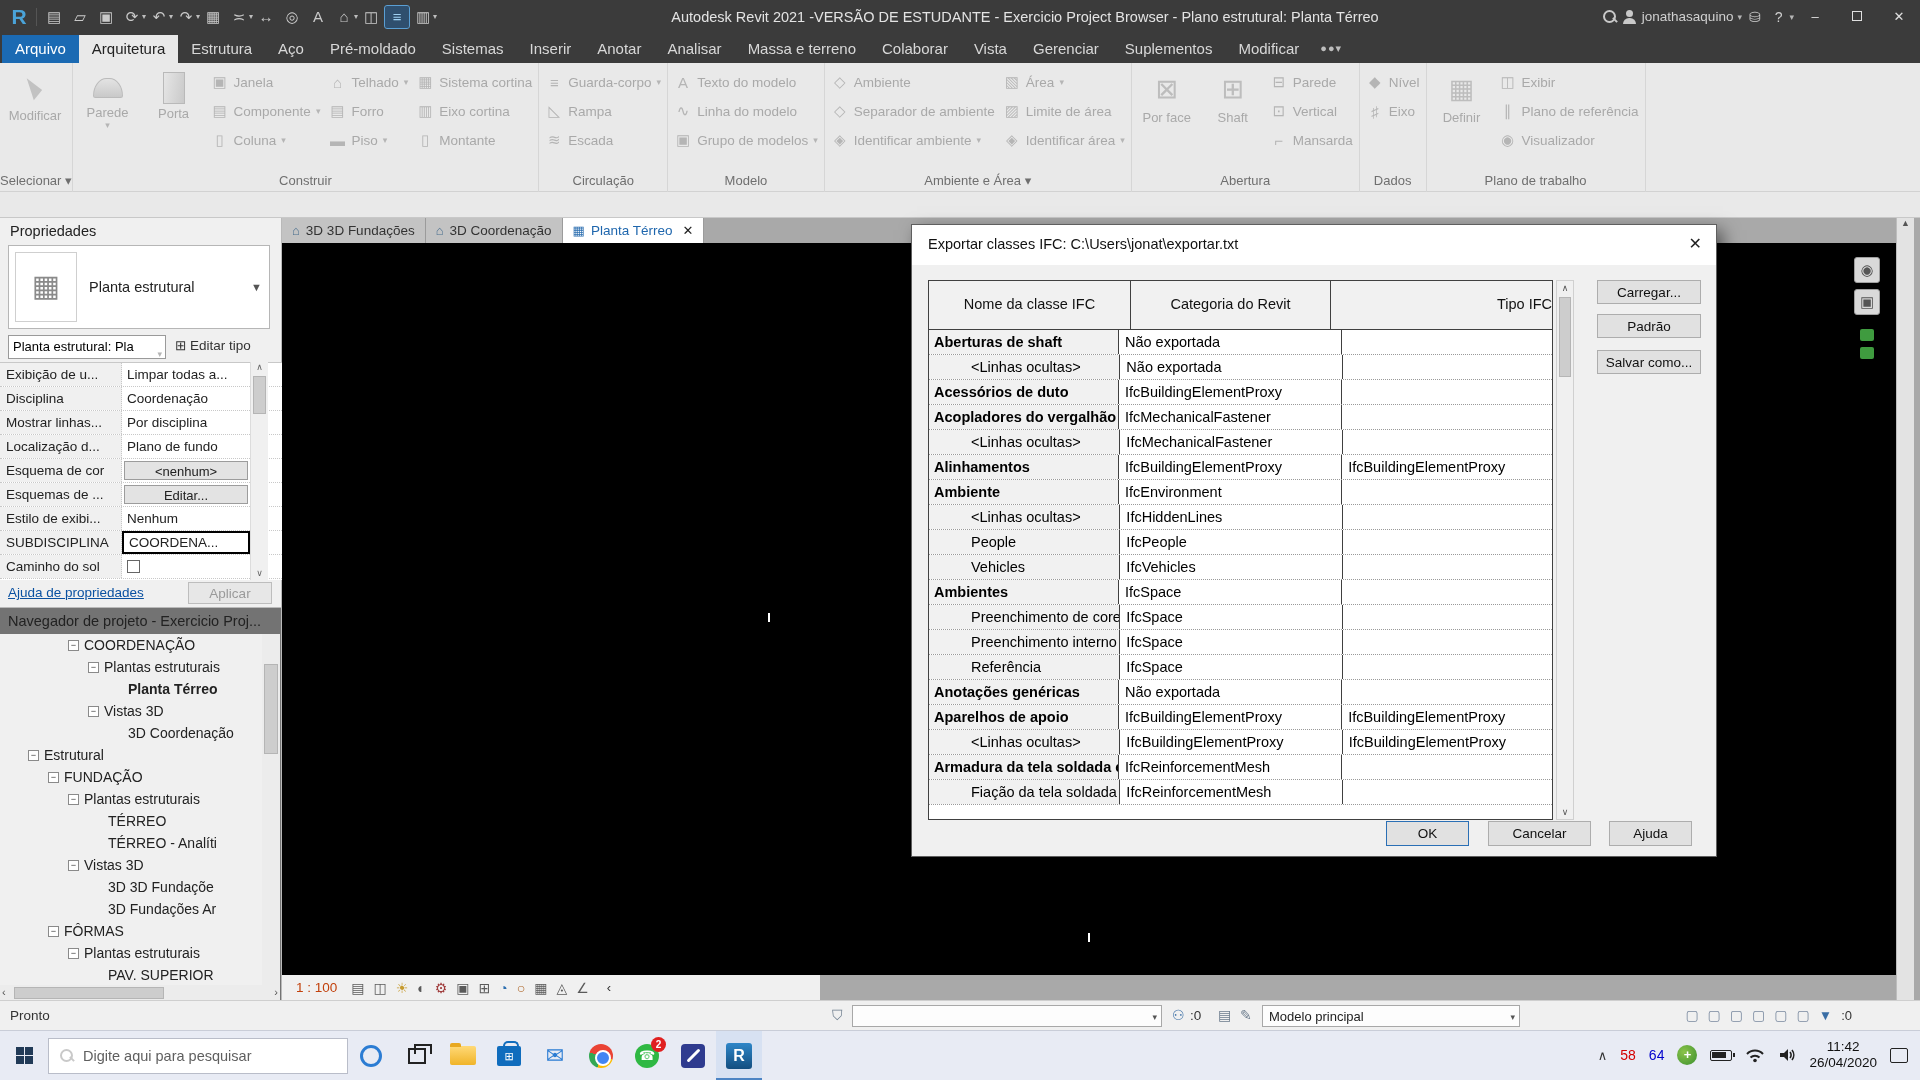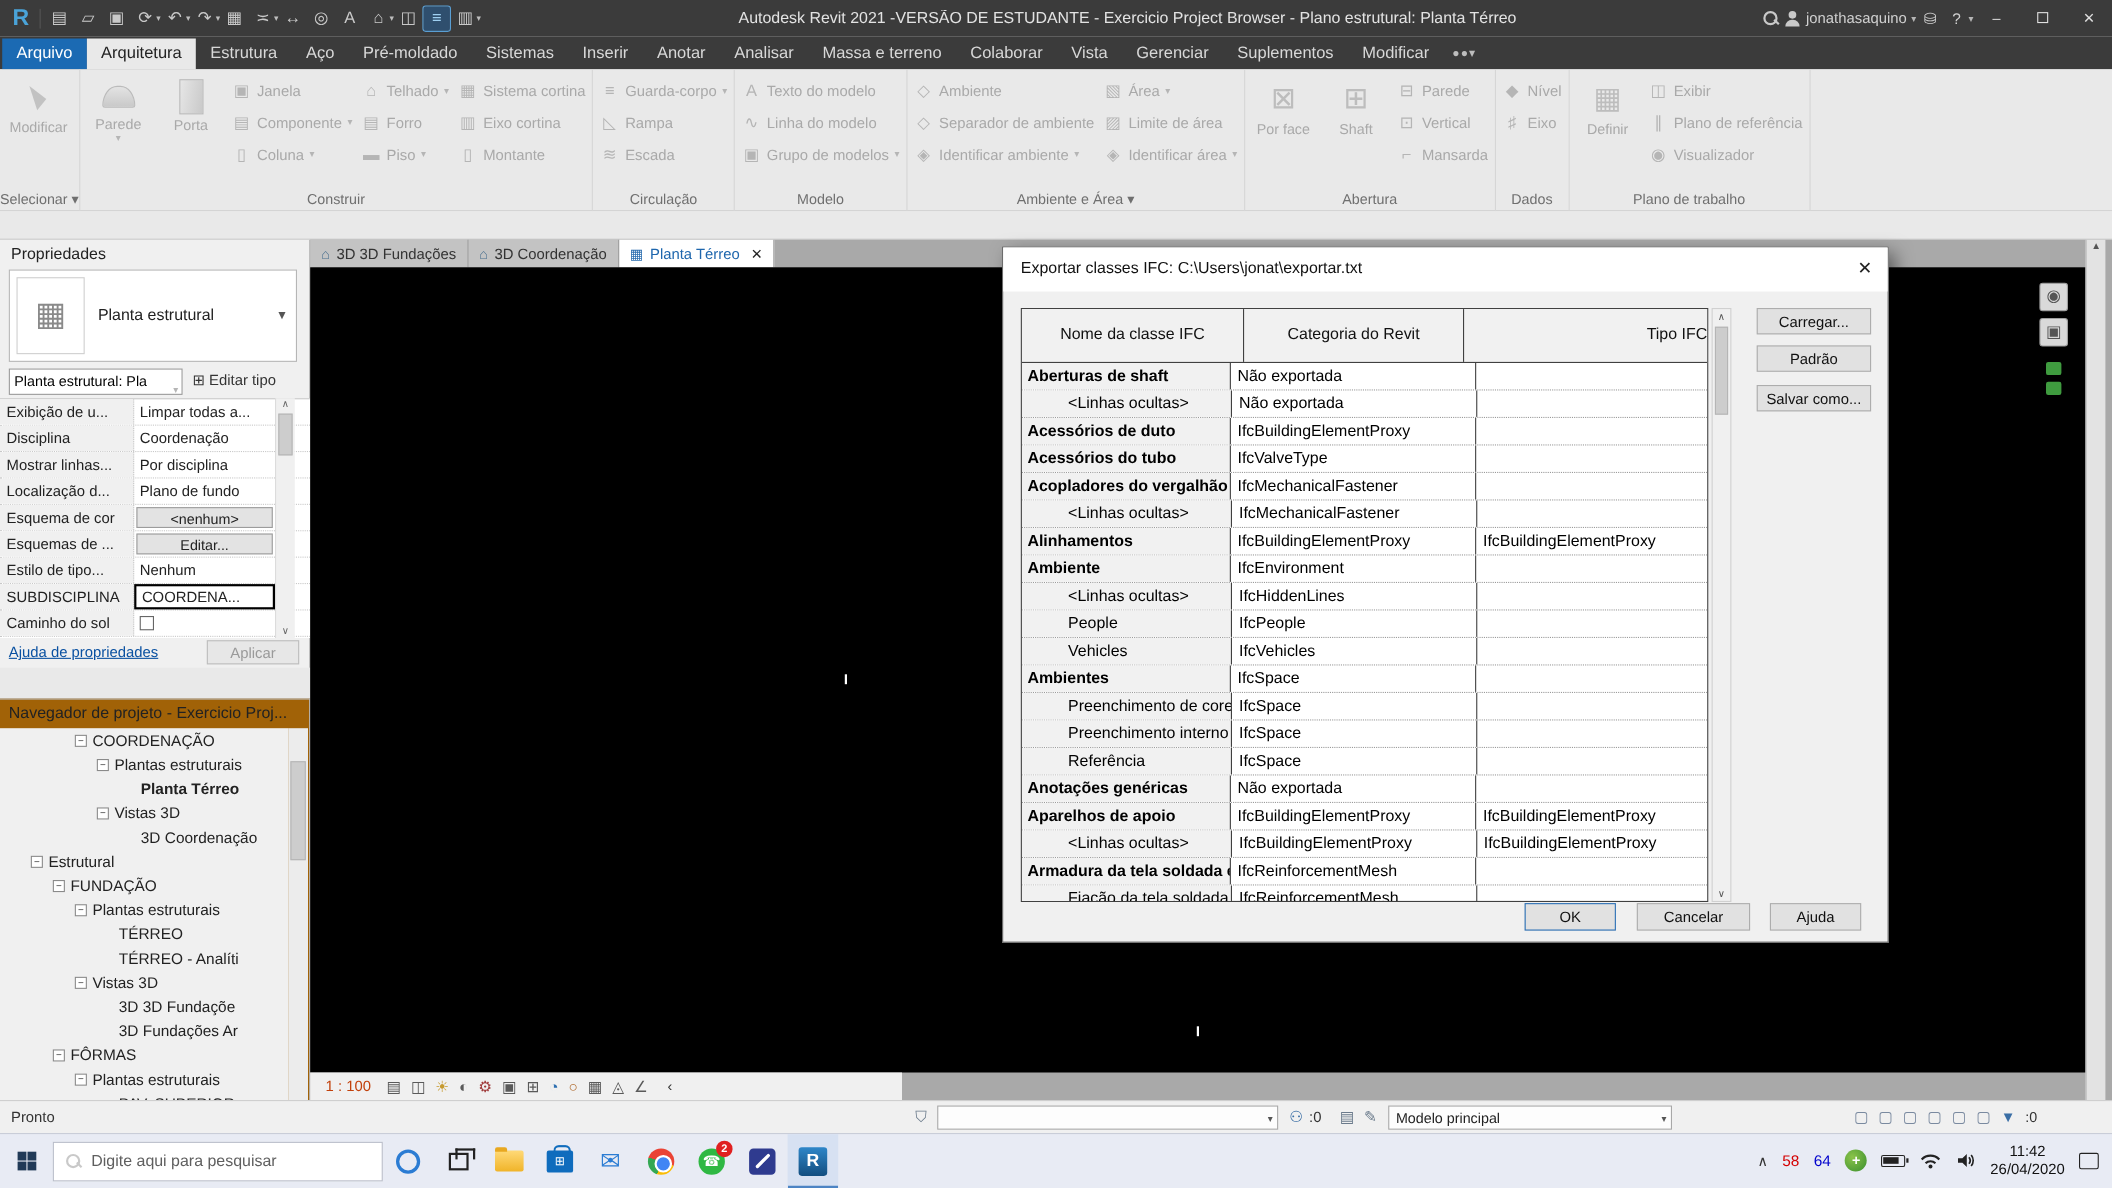--- a/index.html
+++ b/index.html
@@ -70,21 +70,21 @@
   .pvalue { width:128px; font-size:13.5px; color:#222; padding:4px 0 0 5px; white-space:nowrap; overflow:hidden; position:relative; }
   .pvalue .pbtn { position:absolute; left:2px; top:2px; right:2px; bottom:2px; background:#e3e3e3; border:1px solid #9c9c9c; text-align:center; font-size:13px; padding-top:2px; }
   .pvalue.pinput { border:2px solid #000; padding-top:2px; }
   .pvalue .chk { width:13px; height:13px; border:1px solid #666; background:#fff; margin-top:1px; }
   #prop-scroll { position:absolute; left:250px; top:144px; width:18px; height:218px; background:#f0f0f0; border-left:1px solid #dcdcdc; font-size:9px; color:#666; text-align:center; }
   #prop-scroll .thumb { margin:4px 2px; height:38px; background:#cdcdcd; border:1px solid #b5b5b5; }
   #prop-footer { position:absolute; left:0; top:362px; width:282px; height:27px; }
   #prop-help { position:absolute; left:8px; top:5px; font-size:13.5px; color:#0a51a1; text-decoration:underline; }
   #apply-btn { position:absolute; left:188px; top:2px; width:84px; height:22px; background:#e7e7e7; border:1px solid #bdbdbd; color:#9a9a9a; text-align:center; font-size:13.5px; padding-top:3px; }
 
-  #browser { left:0; top:607px; width:282px; height:393px; background:#a16207; border-right:1px solid #b9b9b9; border-top:1px solid #b9b9b9;margin-top:28px; }
+  #browser { left:0; top:607px; width:282px; height:393px; background:#737373; border-right:1px solid #b9b9b9; border-top:1px solid #b9b9b9; }
   #browser-title { position:absolute; left:8px; top:5px; font-size:14.5px; color:#222; white-space:nowrap; overflow:hidden; width:266px; }
   #tree { position:absolute; left:0; top:26px; width:262px; height:351px; overflow:hidden; background:#f0f0f0; }
   .titem { display:flex; align-items:center; height:22px; white-space:nowrap; }
   .tbox { width:11px; height:11px; border:1px solid #8a8a8a; background:#fff; font-size:9px; line-height:9px; text-align:center; color:#333; margin-right:5px; flex:none; }
   .tlab { font-size:14px; color:#222; }
   .tlab.bold { font-weight:bold; }
   #tree-vscroll { position:absolute; left:262px; top:26px; width:18px; height:351px; background:#ececec; }
   #tree-vscroll .thumb { margin:30px 2px 0; height:90px; background:#cdcdcd; border:1px solid #b5b5b5; }
   #tree-hscroll { position:absolute; left:0; top:377px; width:280px; height:16px; background:#ececec; font-size:11px; color:#555; }
   #tree-hscroll .la { position:absolute; left:2px; top:1px; }
@@ -494,21 +494,21 @@
             <div class="pbtn">&lt;nenhum&gt;</div>
           </div>
         </div>
         <div class="prow">
           <div class="plabel">Esquemas de ...</div>
           <div class="pvalue">
             <div class="pbtn">Editar...</div>
           </div>
         </div>
         <div class="prow">
-          <div class="plabel">Estilo de tipo...</div>
+          <div class="plabel">Estilo de exibi...</div>
           <div class="pvalue">Nenhum</div>
         </div>
         <div class="prow">
           <div class="plabel">SUBDISCIPLINA</div>
           <div class="pvalue pinput">COORDENA...</div>
           <div style="width: 12px; background: rgb(207, 207, 207); border: 1px solid rgb(154, 154, 154);"></div>
         </div>
         <div class="prow">
           <div class="plabel">Caminho do sol</div>
           <div class="pvalue">
@@ -751,25 +751,20 @@
             <div class="tc1 sub">&lt;Linhas ocultas&gt;</div>
             <div class="tc2">Não exportada</div>
             <div class="tc3"></div>
           </div>
           <div class="trow">
             <div class="tc1 cat">Acessórios de duto</div>
             <div class="tc2">IfcBuildingElementProxy</div>
             <div class="tc3"></div>
           </div>
           <div class="trow">
-            <div class="tc1 cat">Acessórios do tubo</div>
-            <div class="tc2">IfcValveType</div>
-            <div class="tc3"></div>
-          </div>
-          <div class="trow">
             <div class="tc1 cat">Acopladores do vergalhão e</div>
             <div class="tc2">IfcMechanicalFastener</div>
             <div class="tc3"></div>
           </div>
           <div class="trow">
             <div class="tc1 sub">&lt;Linhas ocultas&gt;</div>
             <div class="tc2">IfcMechanicalFastener</div>
             <div class="tc3"></div>
           </div>
           <div class="trow">

